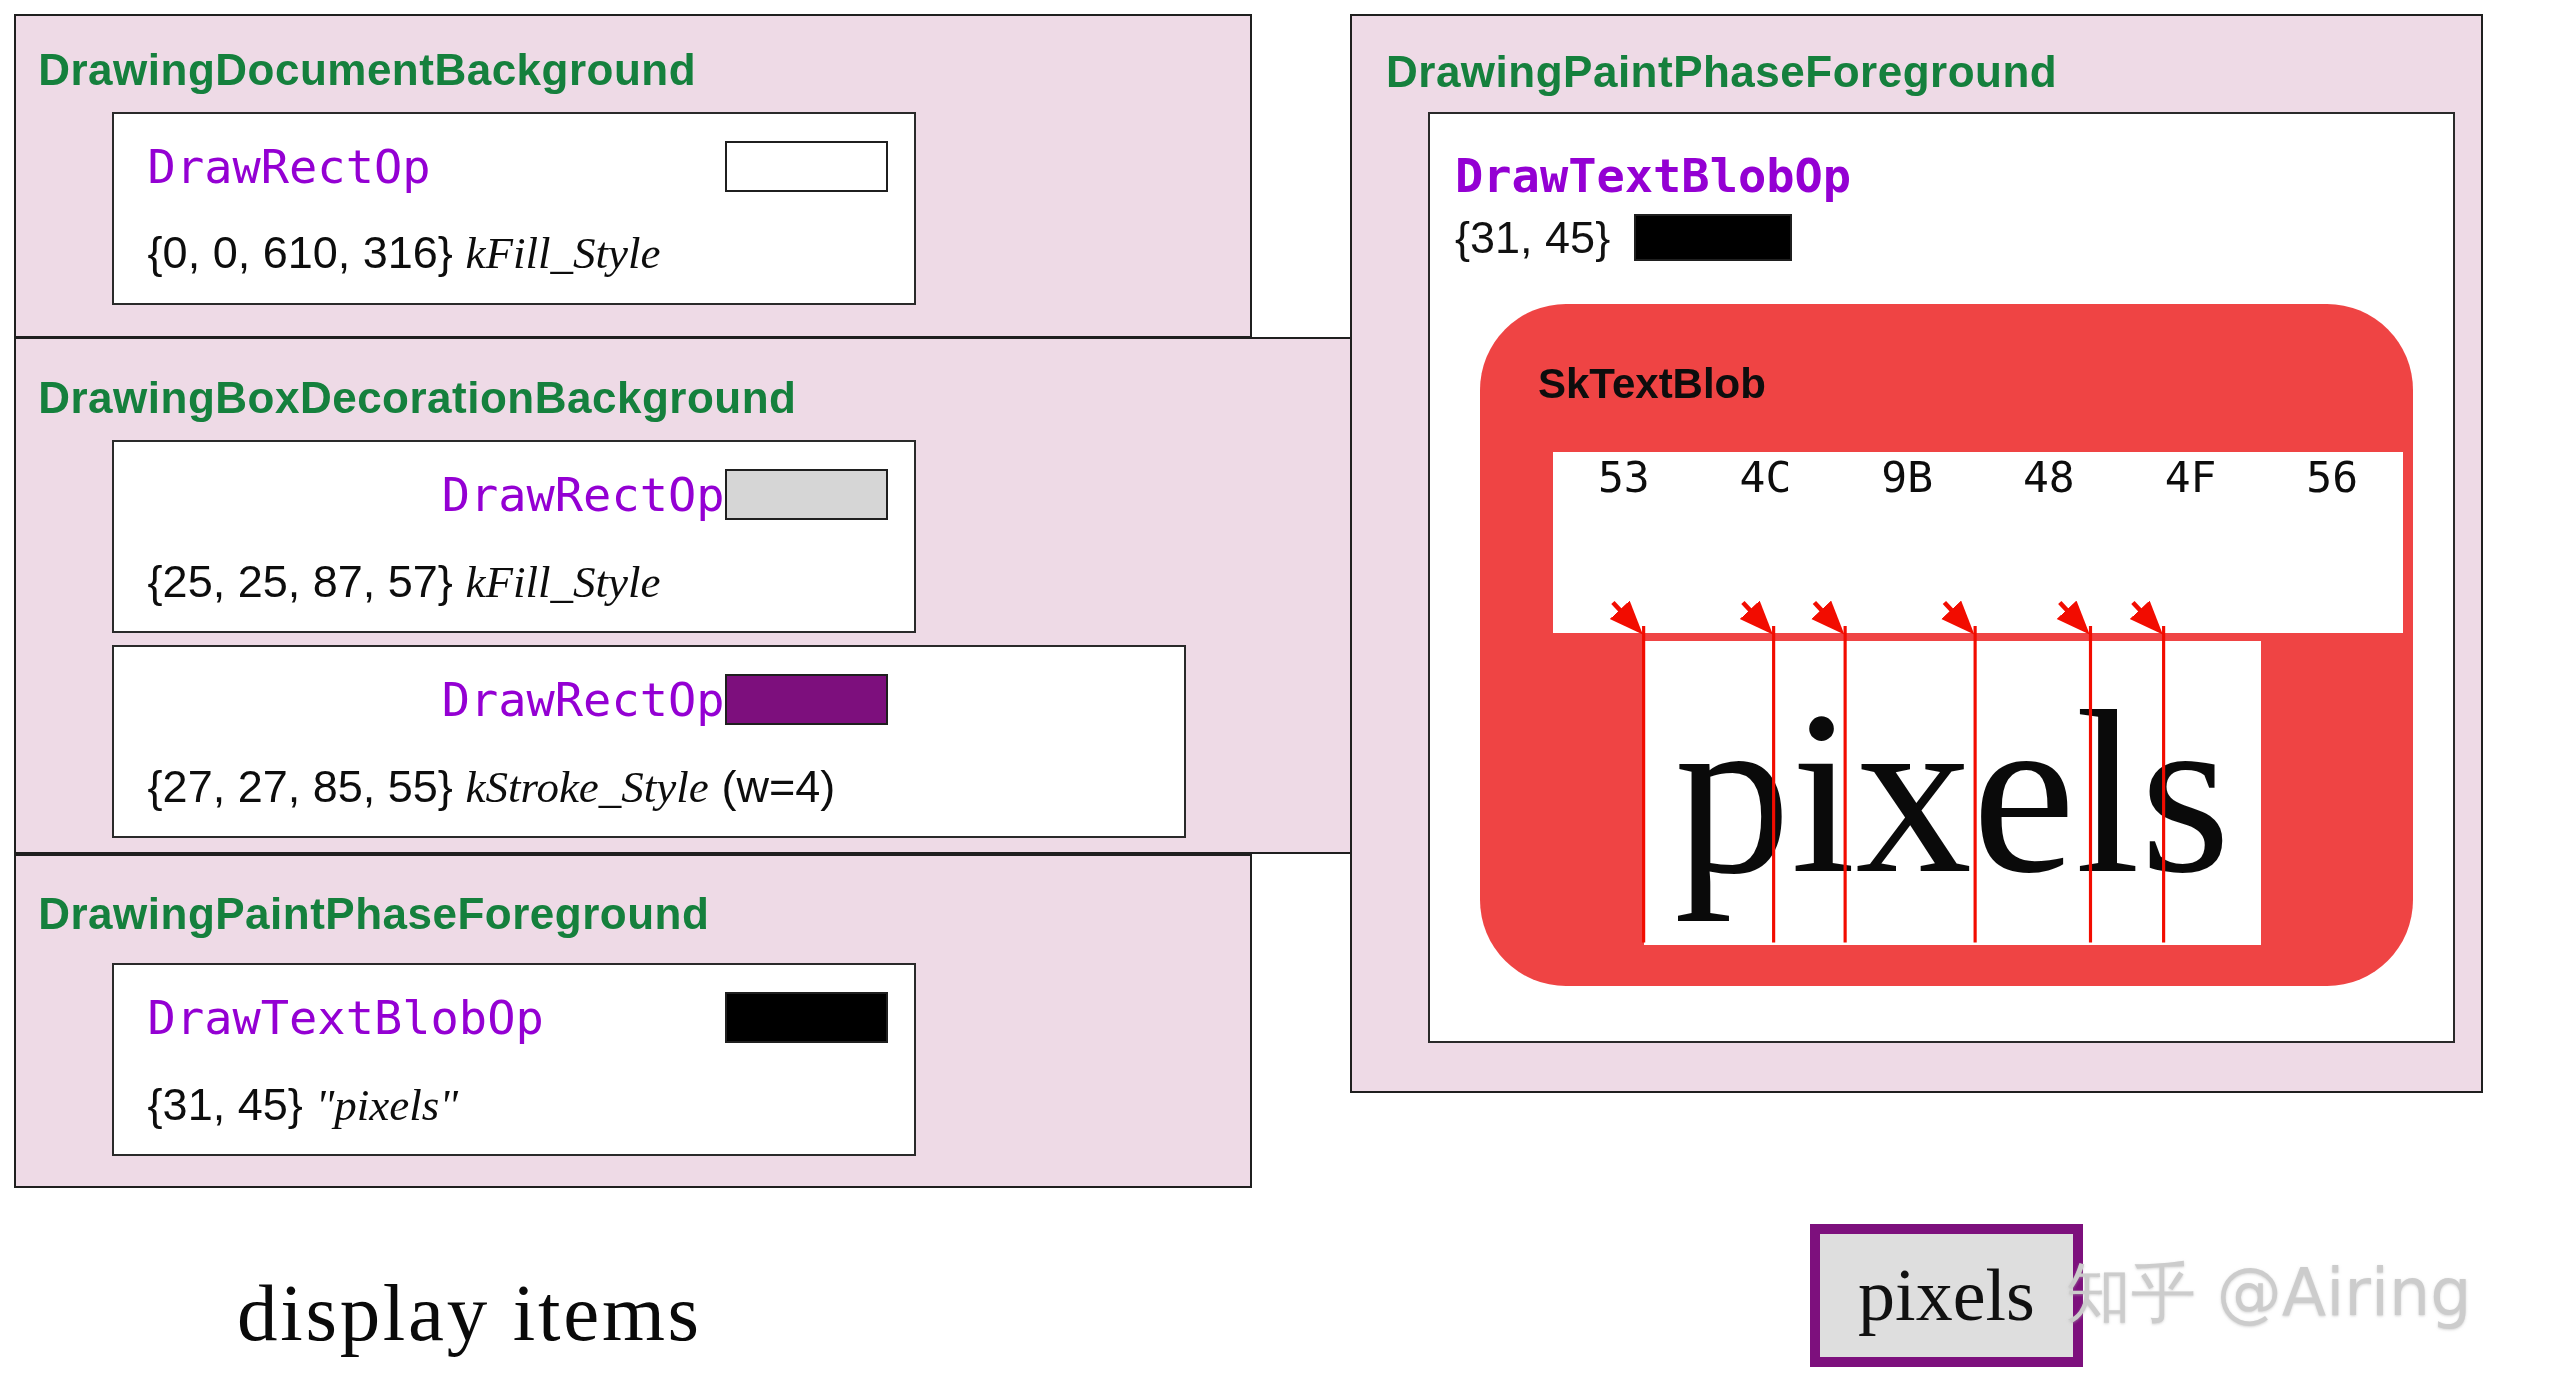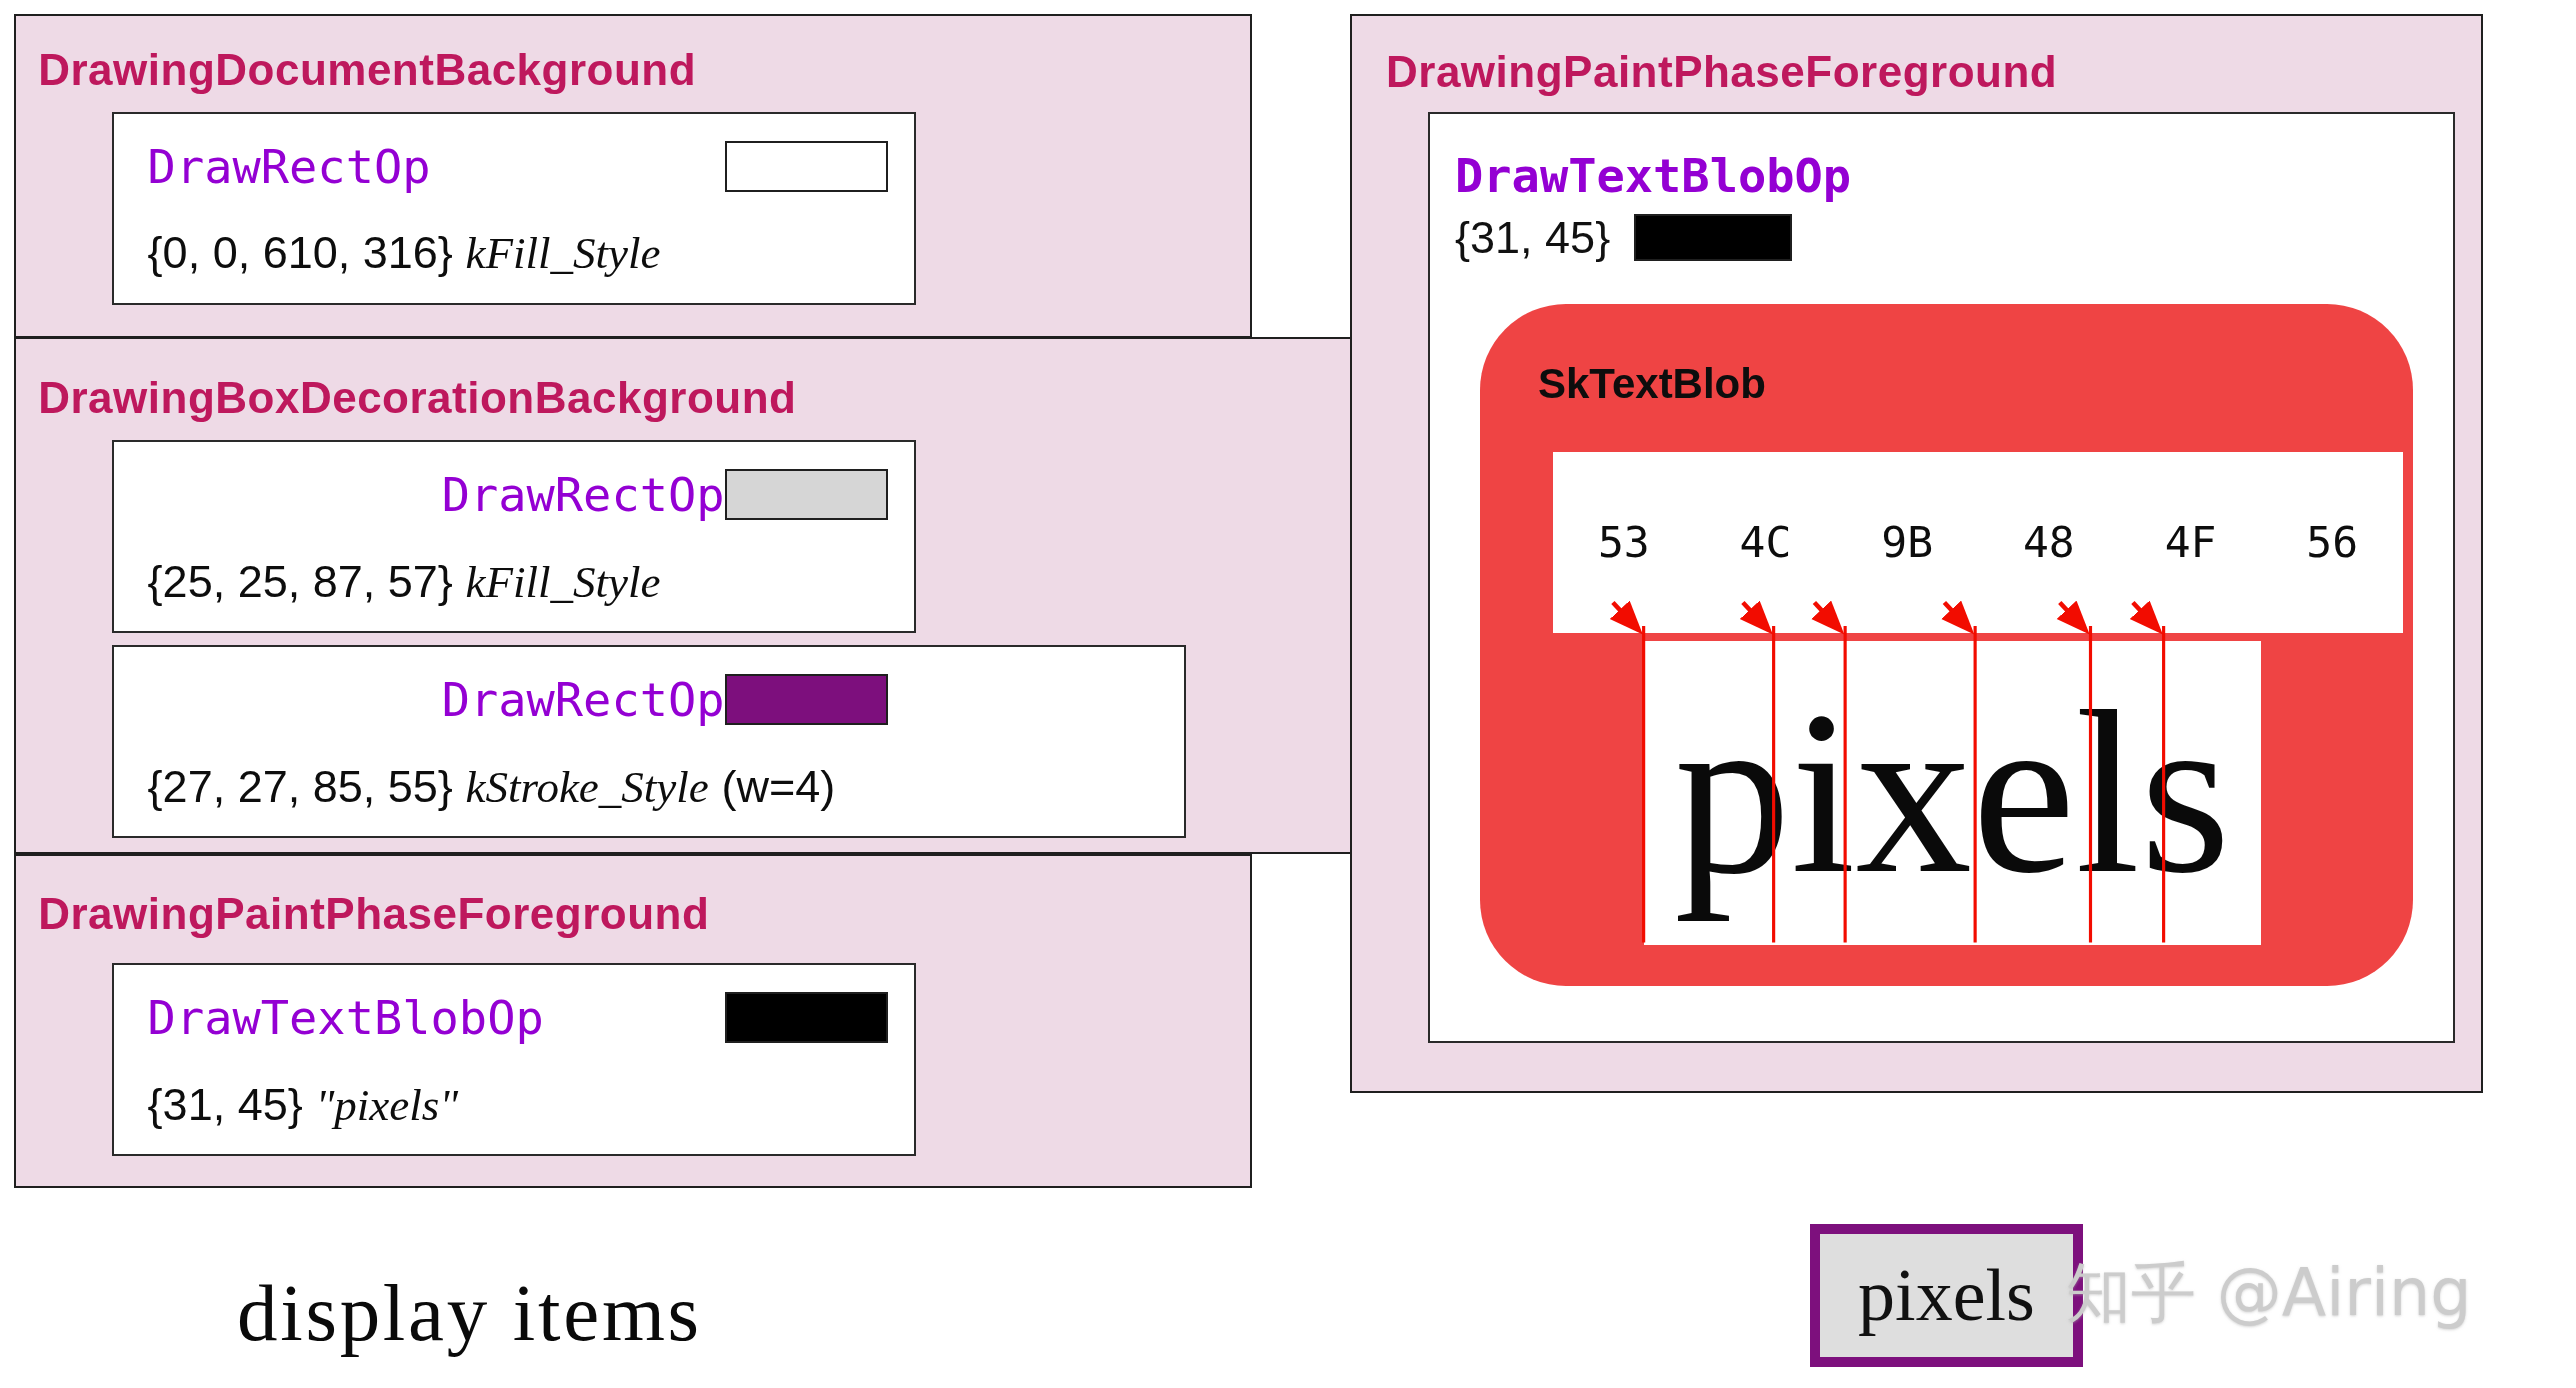--- a/index.html
+++ b/index.html
@@ -15,21 +15,21 @@
     position:absolute;
     background:#eedae6;
     border:2.7px solid #1f1f1f;
   }
   .section-title {
     position:absolute;
     left:22.6px; top:29px;
     font-size:44px;
     font-weight:bold;
     letter-spacing:0.5px;
-    color:#be185d;
+    color:#15803d;
     white-space:nowrap;
   }
   .op-card {
     position:absolute;
     background:#ffffff;
     border:2.7px solid #2a2a2a;
     padding:9px 27px 0 34px;
   }
   .op-line { height:87px; display:flex; align-items:center; }
   .op-name {
@@ -79,21 +79,21 @@
   }
   .blob-title {
     position:absolute; left:58px; top:56px;
     font-size:42px; font-weight:bold; color:#0d0d0d;
   }
   .glyph-strip {
     position:absolute;
     left:73px; top:148px;
     width:850px; height:181px;
     background:#ffffff;
-    display:flex; flex-direction:column;
+    display:flex; flex-direction:row;
     justify-content:center;
     gap:9px;
   }
   .glyph-row { display:flex; width:100%; }
   .glyph-row .cell {
     flex:1; text-align:center;
     font-family:"DejaVu Sans Mono", monospace;
     font-size:43px; color:#0d0d0d;
   }
   .word-box {

